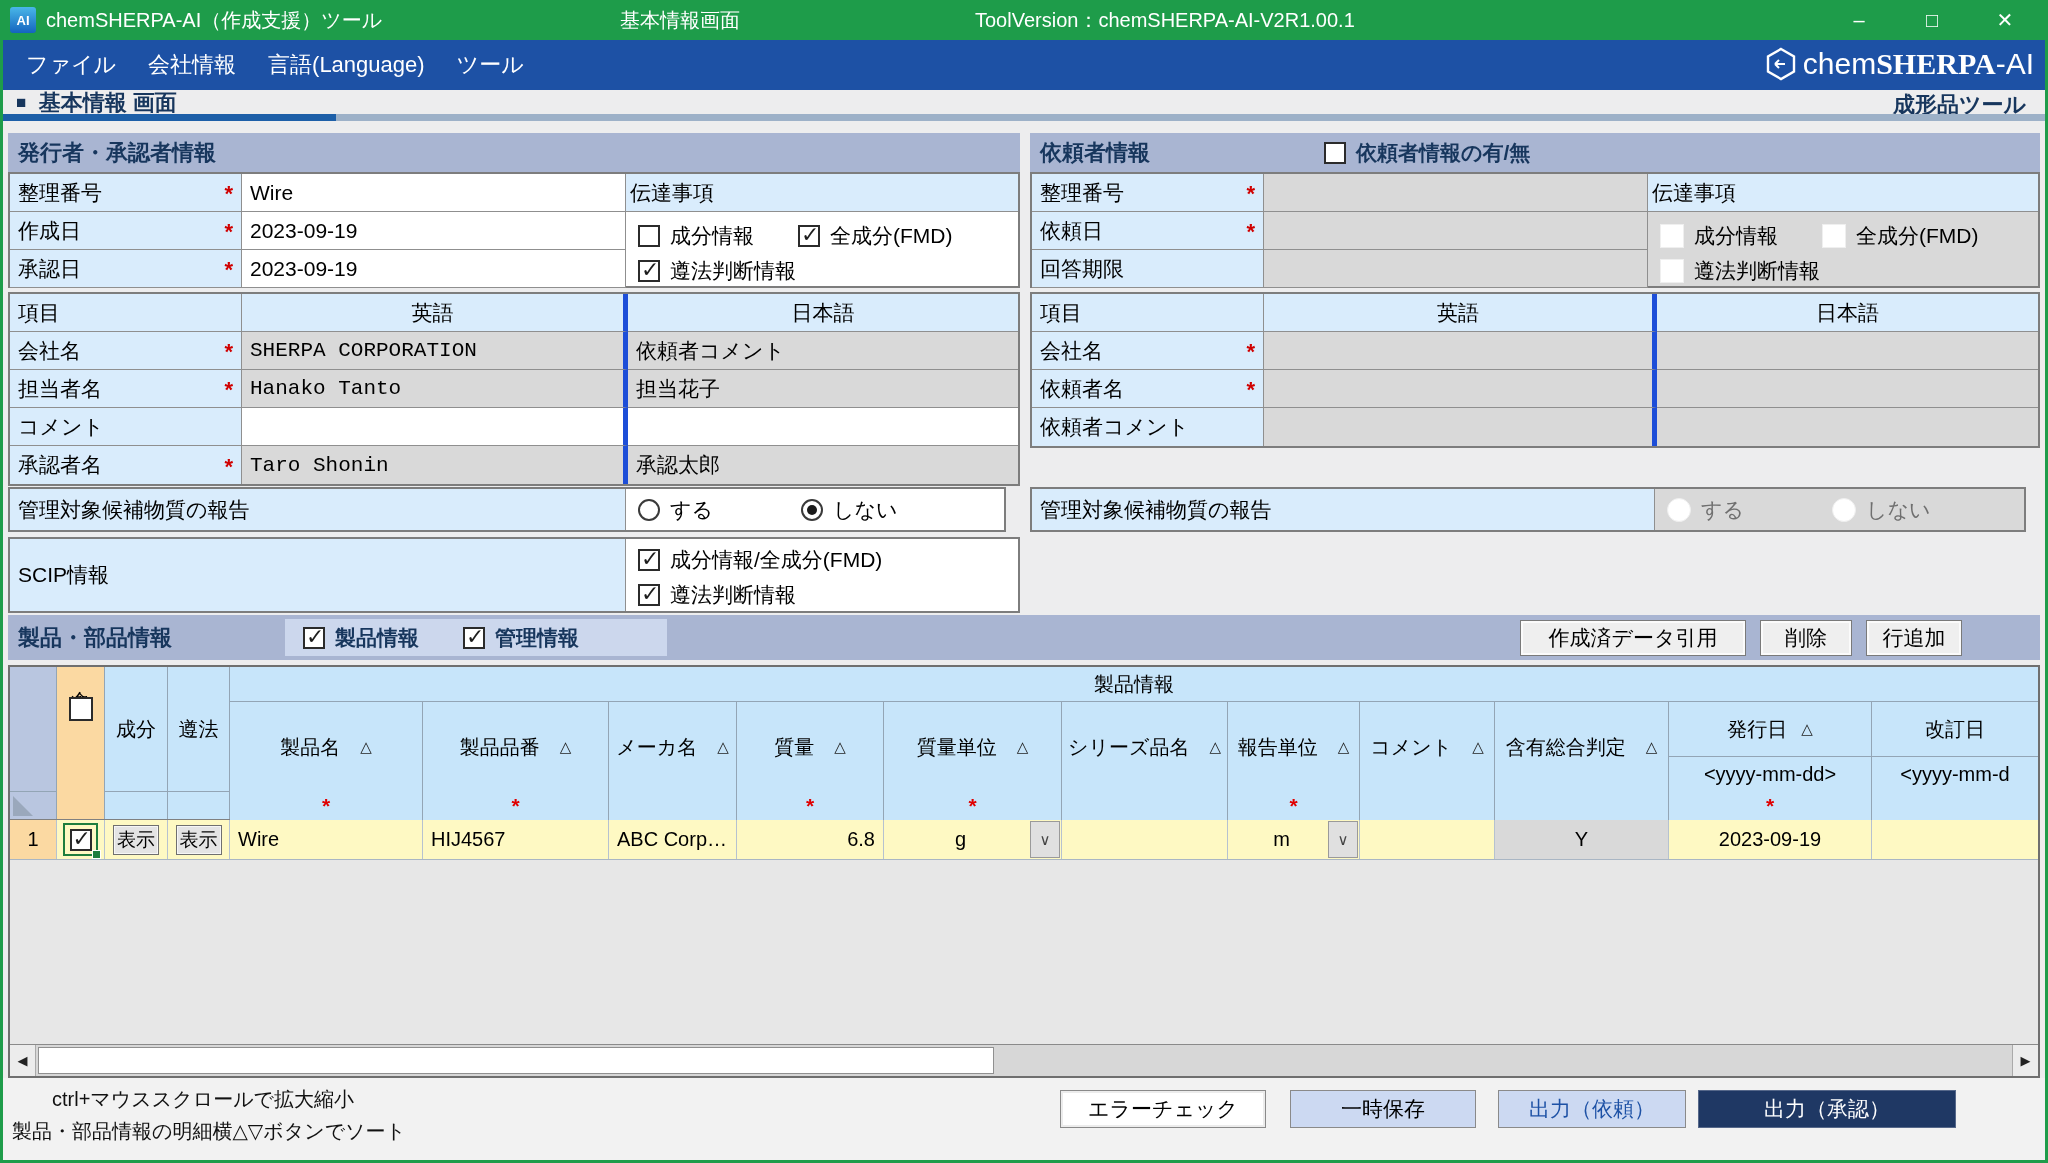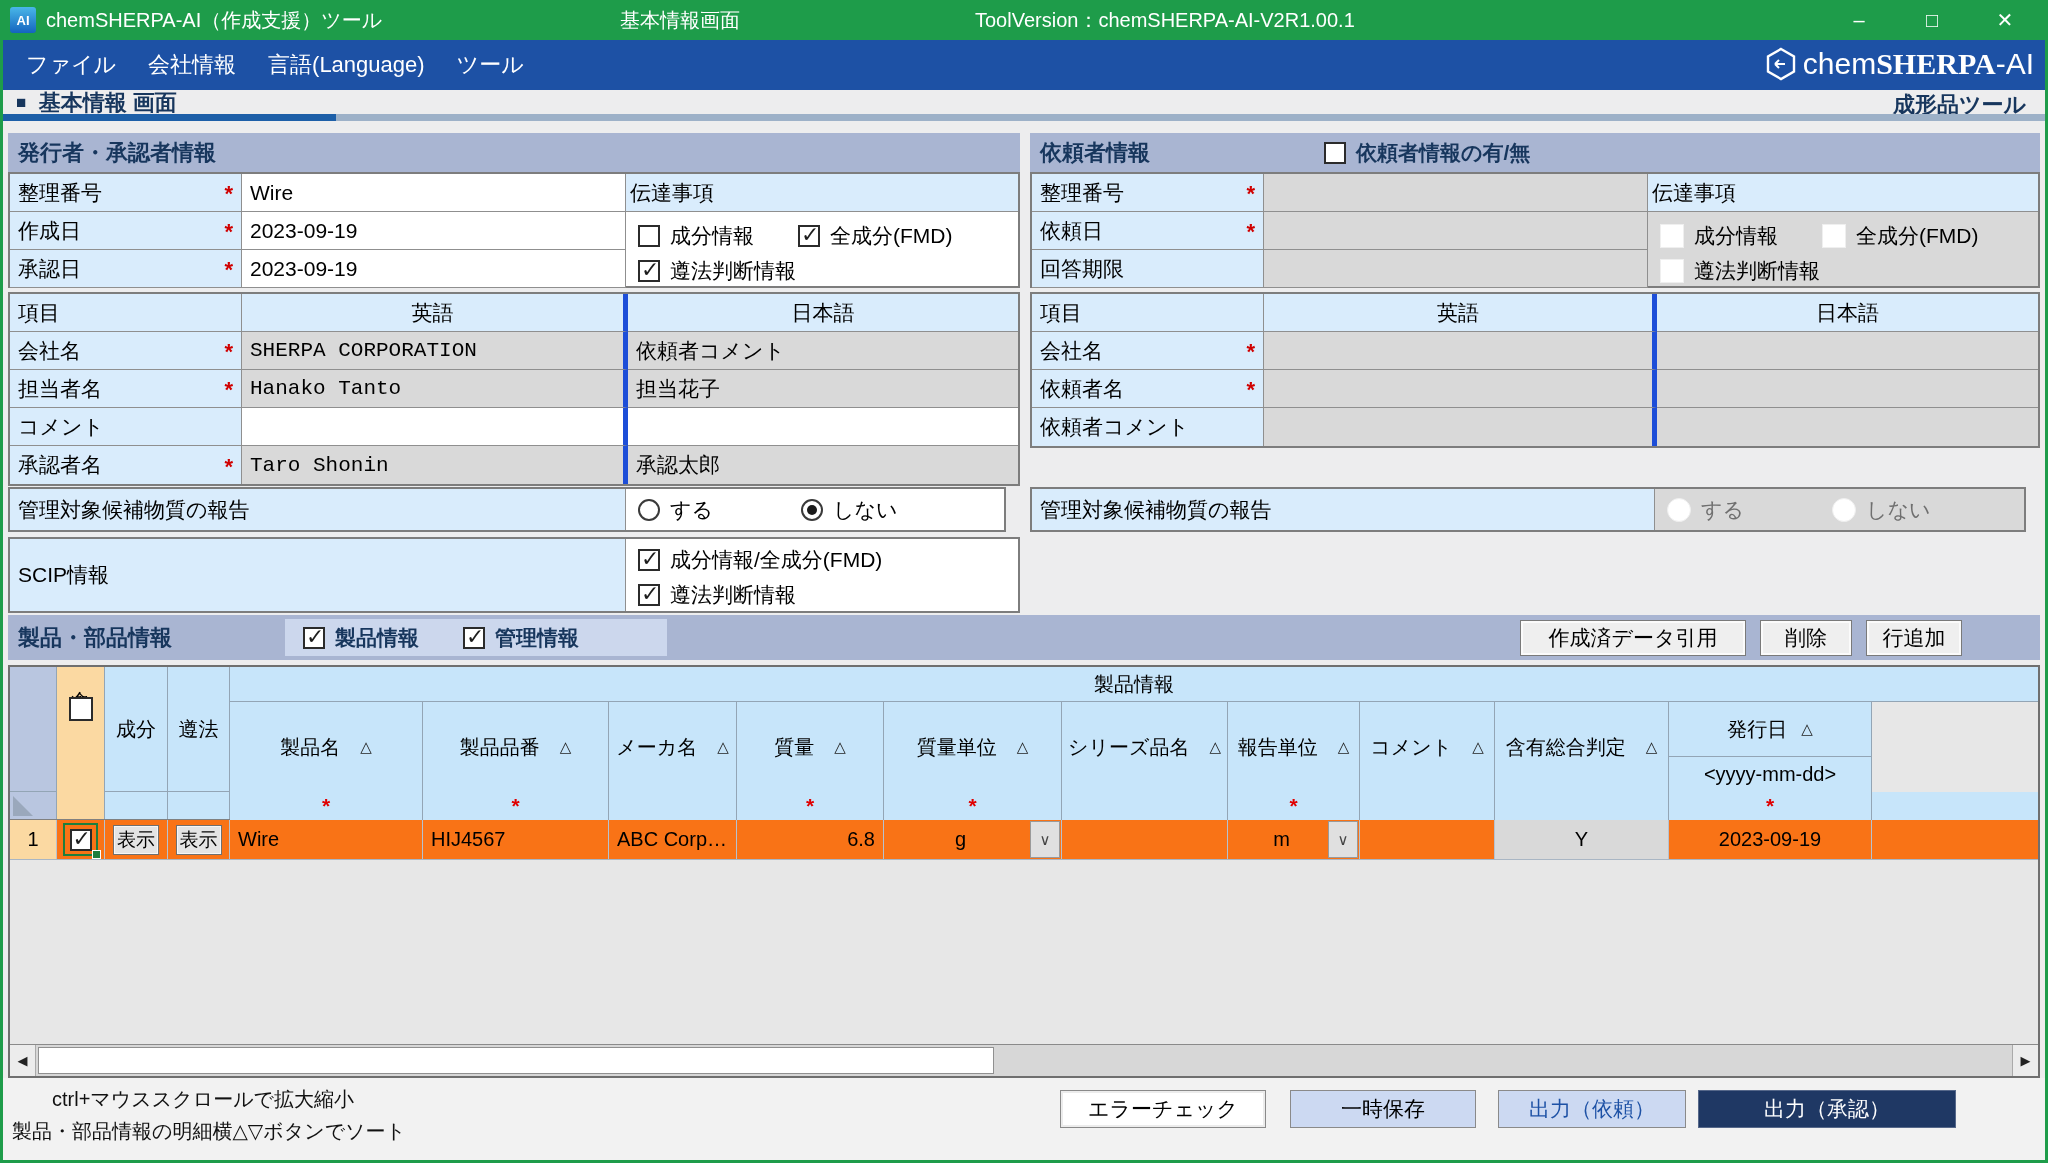--- a/index.html
+++ b/index.html
@@ -117,21 +117,21 @@
   .g-col.last { flex:1; border-right:none; }
   .sort { font-size:15px; color:#222; }
   .g-col.split { flex-direction:column; gap:0; padding:0; }
   .split-top { height:55px; width:100%; display:flex; align-items:center; justify-content:center; gap:14px; border-bottom:1px solid #93a5b5; }
   .split-bot { flex:1; width:100%; display:flex; align-items:center; justify-content:center; font-size:20px; overflow:hidden; white-space:nowrap; }
   .g-stars { height:28px; display:flex; flex:none; }
   .g-star { background:#c7e5fa; border-right:1px solid #93a5b5; display:flex; align-items:center; justify-content:center; color:#e00000; font-size:21px; font-weight:bold; flex:none; }
   .g-star.last { flex:1; border-right:none; }
 
   .g-row { height:40px; display:flex; flex:none; background:#fff; border-bottom:1px solid #a9b6c4; }
-  .g-cell { border-right:1px solid #b6c2d0; display:flex; align-items:center; font-size:20px; padding:0 8px; overflow:hidden; white-space:nowrap; background:#f97316; flex:none; }
+  .g-cell { border-right:1px solid #b6c2d0; display:flex; align-items:center; font-size:20px; padding:0 8px; overflow:hidden; white-space:nowrap; background:#fef9c3; flex:none; }
   .g-cell.last { flex:1; border-right:none; }
   .g-cell.num { justify-content:center; background:#fbd9a2; padding:0; }
   .g-cell.selc { justify-content:center; position:relative; padding:0; }
   .sel-ring { position:absolute; left:6px; right:6px; top:3px; bottom:3px; border:2px solid #1e7e3e; }
   .fill-handle { position:absolute; right:-5px; bottom:-5px; width:9px; height:9px; background:#1e7e3e; border:1px solid #fff; }
   .g-cell.btnc { justify-content:center; padding:0; }
   .mini-btn { width:46px; height:30px; background:#e4e4e4; border:1px solid #6f6f6f; box-shadow:inset 0 0 0 1px #f6f6f6; font-size:19px; display:flex; align-items:center; justify-content:center; }
   .g-cell.ralign { justify-content:flex-end; }
   .g-cell.center { justify-content:center; }
   .g-cell.grayv { background:#d9d9d9; }
@@ -467,20 +467,26 @@
             <span>含有総合判定</span>
             <span class="sort">△</span>
           </div>
         <div class="g-col split" style="width:203px">
           <div class="split-top">
               <span>発行日</span>
               <span class="sort">△</span>
             </div>
           <div class="split-bot">&lt;yyyy-mm-dd&gt;</div>
         </div>
+        <div class="g-col split last">
+          <div class="split-top">
+              <span>改訂日</span>
+            </div>
+          <div class="split-bot">&lt;yyyy-mm-d</div>
+        </div>
       </div>
       <div class="g-stars">
         <div class="g-star" style="width:193px">*</div>
         <div class="g-star" style="width:186px">*</div>
         <div class="g-star" style="width:128px"></div>
         <div class="g-star" style="width:147px">*</div>
         <div class="g-star" style="width:178px">*</div>
         <div class="g-star" style="width:166px"></div>
         <div class="g-star" style="width:132px">*</div>
         <div class="g-star" style="width:135px"></div>

